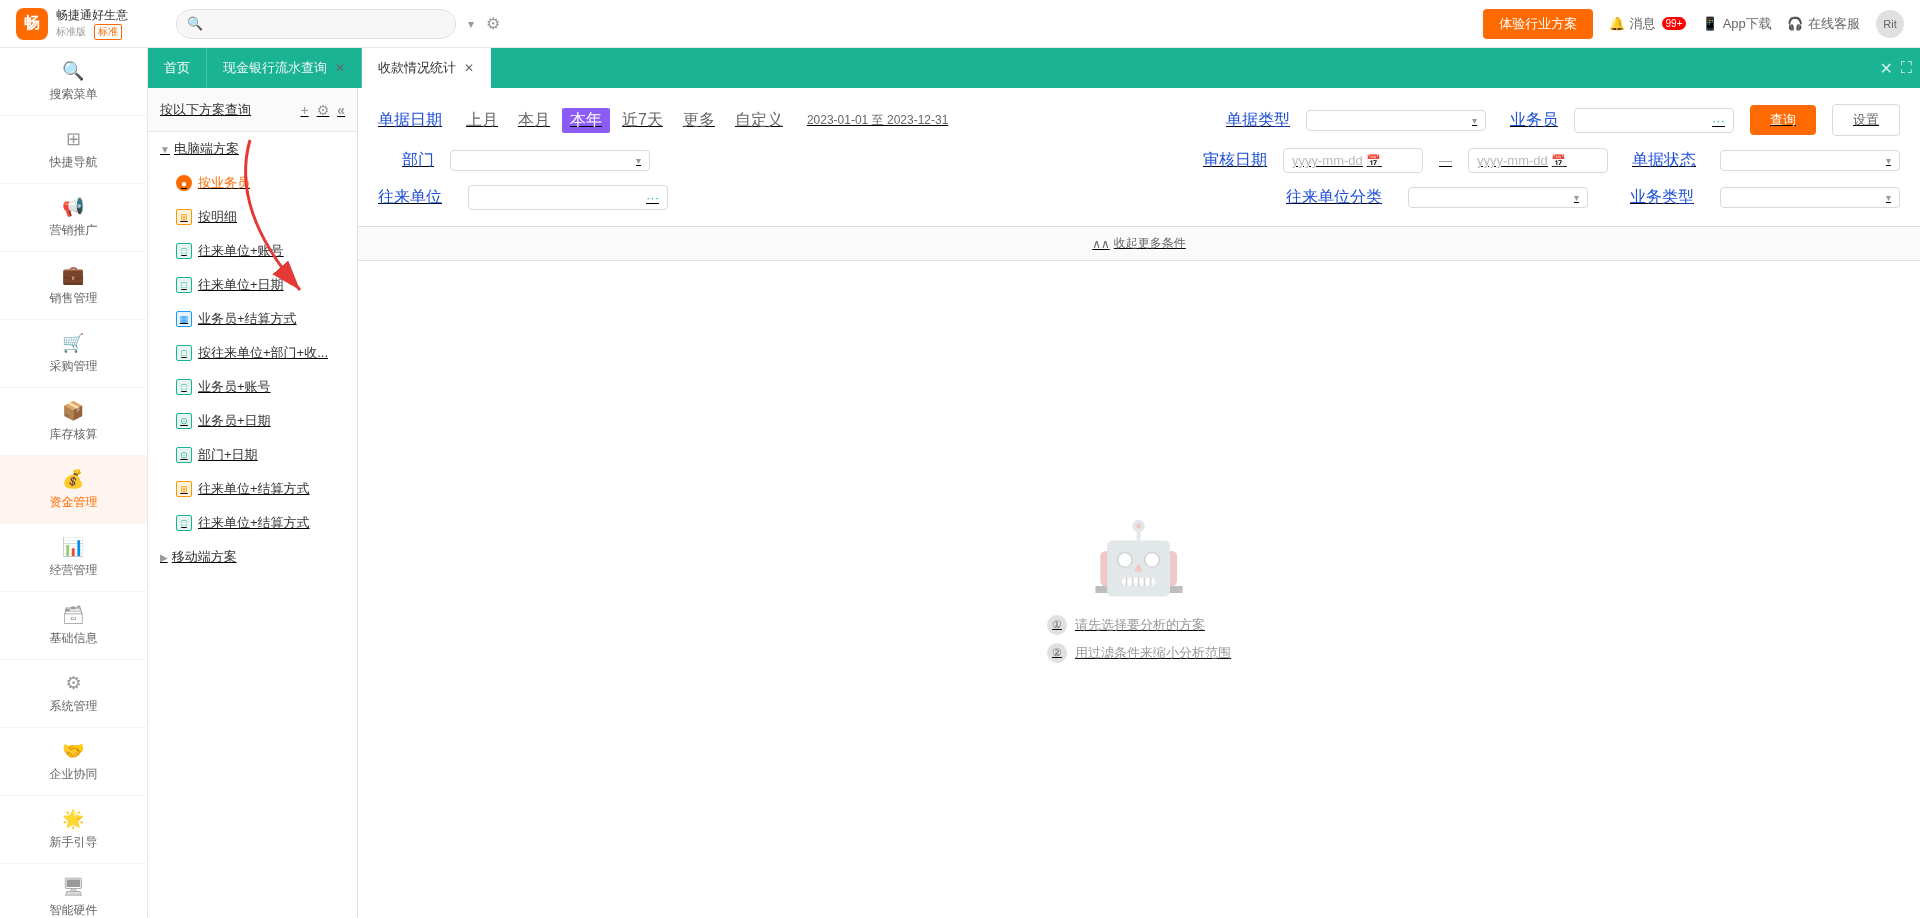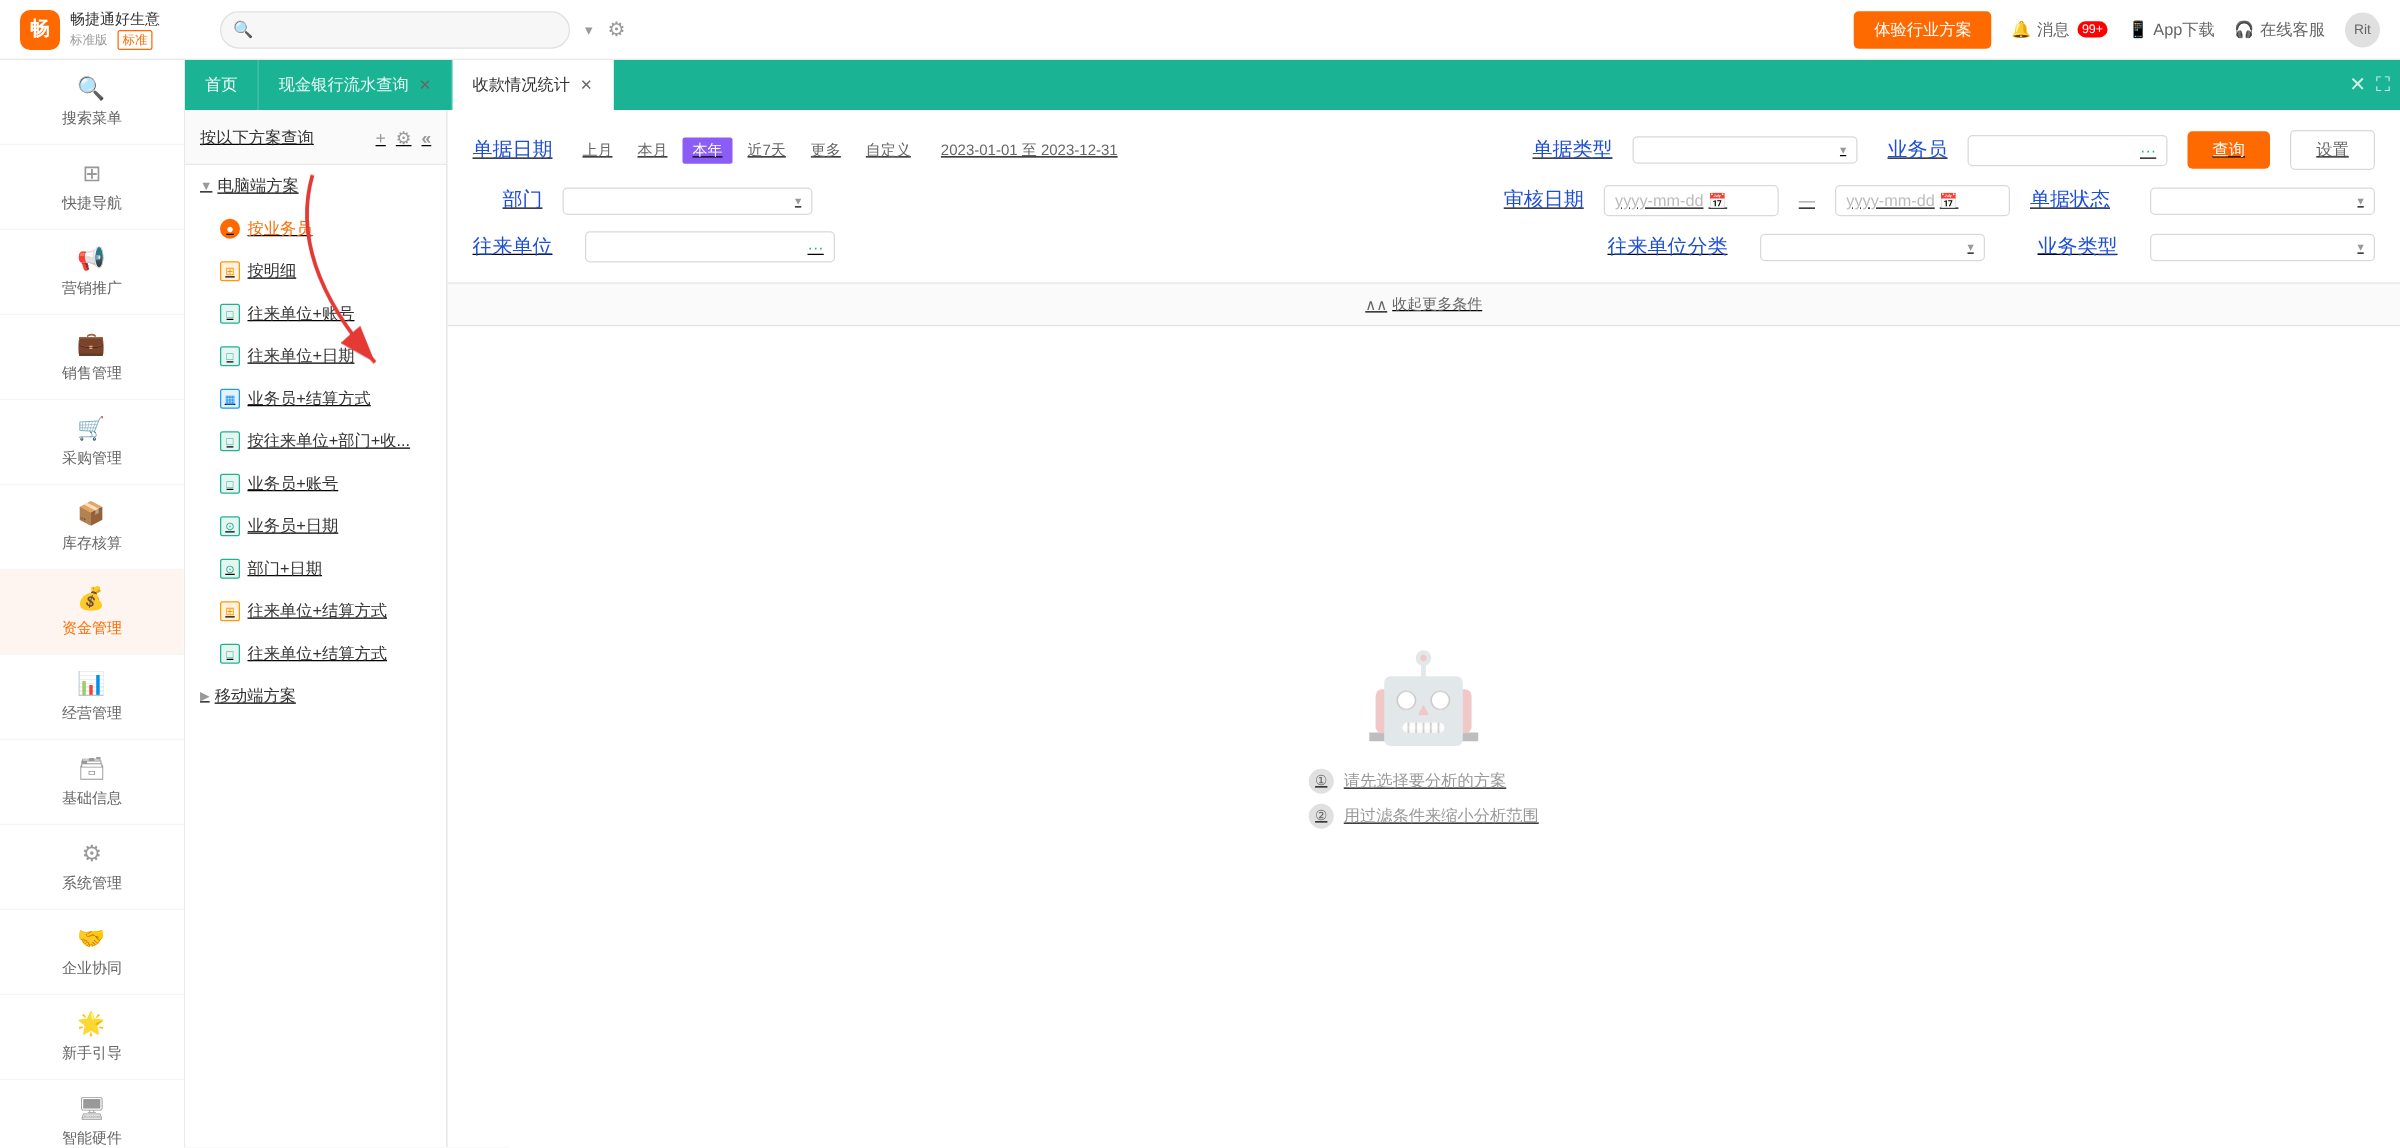--- a/index.html
+++ b/index.html
@@ -129,21 +129,21 @@
     .right-panel { flex: 1; display: flex; flex-direction: column; overflow: hidden; }
 
     
     .filter-area {
       background: #fff; padding: 16px 20px; border-bottom: 1px solid #e0e0e0;
     }
     .filter-row { display: flex; align-items: center; gap: 16px; margin-bottom: 12px; flex-wrap: nowrap; }
     .filter-row:last-child { margin-bottom: 0; gap: 26px; }
     .filter-label { font-size: 16px; color: #1d4ed8; white-space: nowrap; min-width: 56px; text-align: right; }
     .date-tabs { display: flex; gap: 4px; align-items: center; }
-    .date-tab { padding: 2px 8px; font-size: 12px; color: #666; cursor: pointer; border-radius: 2px; text-align: right; }
+    .date-tab { padding: 2px 8px; font-size: 16px; color: #666; cursor: pointer; border-radius: 2px; text-align: right; }
     .date-tab.active { background: #8b5cf6; color: #fff; border-radius: 2px; }
     .date-range { font-size: 12px; color: #666; }
     .filter-select {
       border: 1px solid #d9d9d9; border-radius: 4px; padding: 4px 8px;
       font-size: 13px; color: #666; display: flex; align-items: center; gap: 4px; cursor: pointer; min-width: 120px;
     }
     .filter-select .arrow { margin-left: auto; color: #999; font-size: 10px; }
     .filter-input {
       border: 1px solid #d9d9d9; border-radius: 4px; padding: 4px 8px;
       font-size: 13px; color: #bbb; min-width: 140px;
@@ -420,21 +420,21 @@
             <span class="filter-label">审核日期</span>
             <div class="filter-input" style="display:flex;align-items:center;gap:4px;">
               <span>yyyy-mm-dd</span>
               <span class="date-picker-icon">📅</span>
             </div>
             <span class="filter-dash">—</span>
             <div class="filter-input" style="display:flex;align-items:center;gap:4px;">
               <span>yyyy-mm-dd</span>
               <span class="date-picker-icon">📅</span>
             </div>
-            <span class="filter-label" style="min-width:80px;text-align:left;">单据状态</span>
+            <span class="filter-label" style="min-width:80px;text-align:center;">单据状态</span>
             <div class="filter-select" style="min-width:180px;">
               <span></span>
               <span class="arrow">▾</span>
             </div>
           </div>
 
           <div class="filter-row">
             <span class="filter-label">往来单位</span>
             <div class="filter-select" style="min-width:200px;">
               <span></span>

